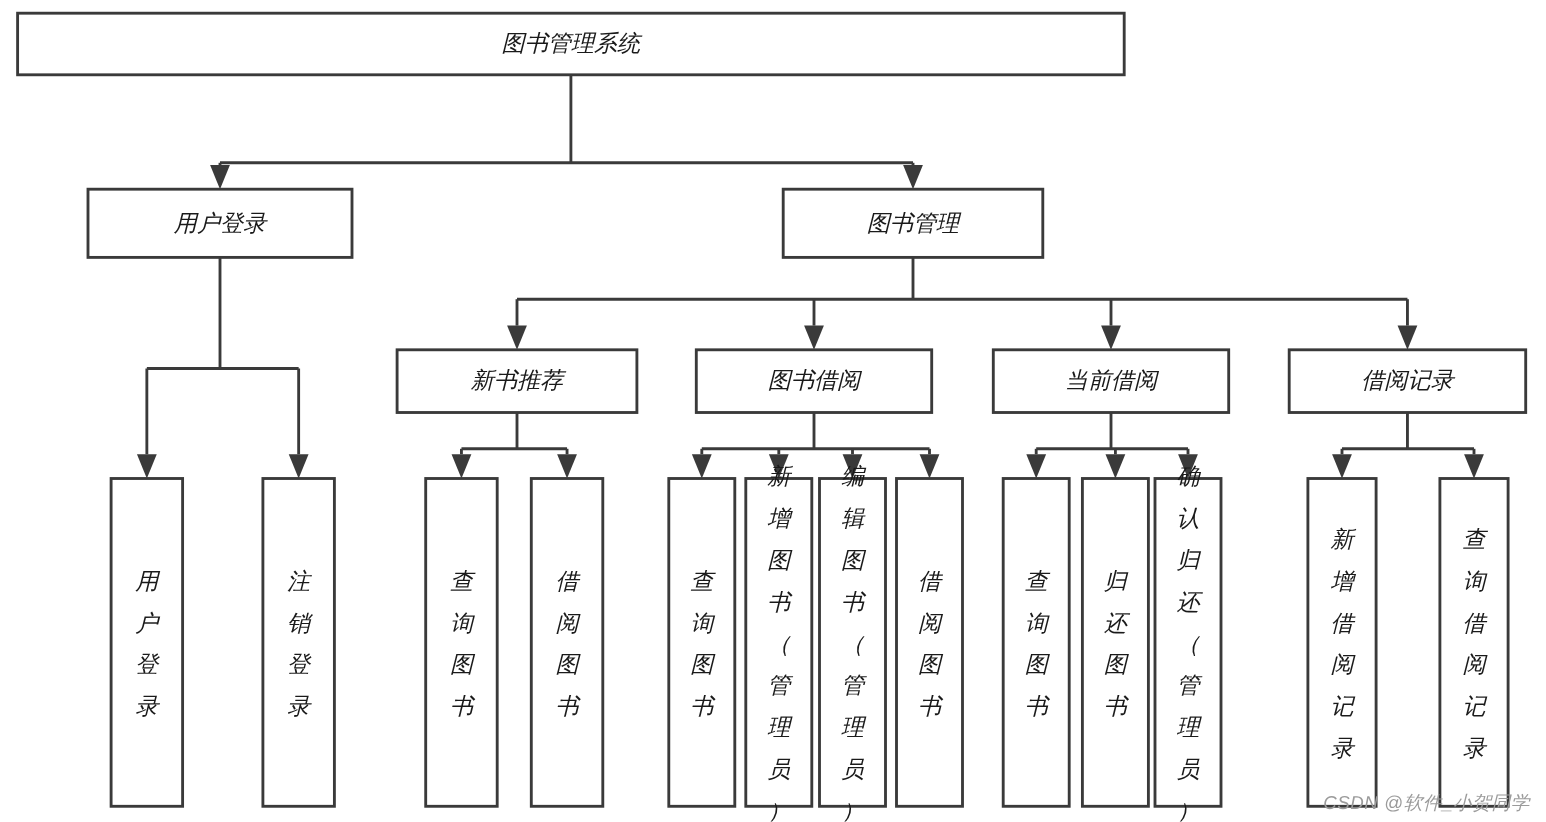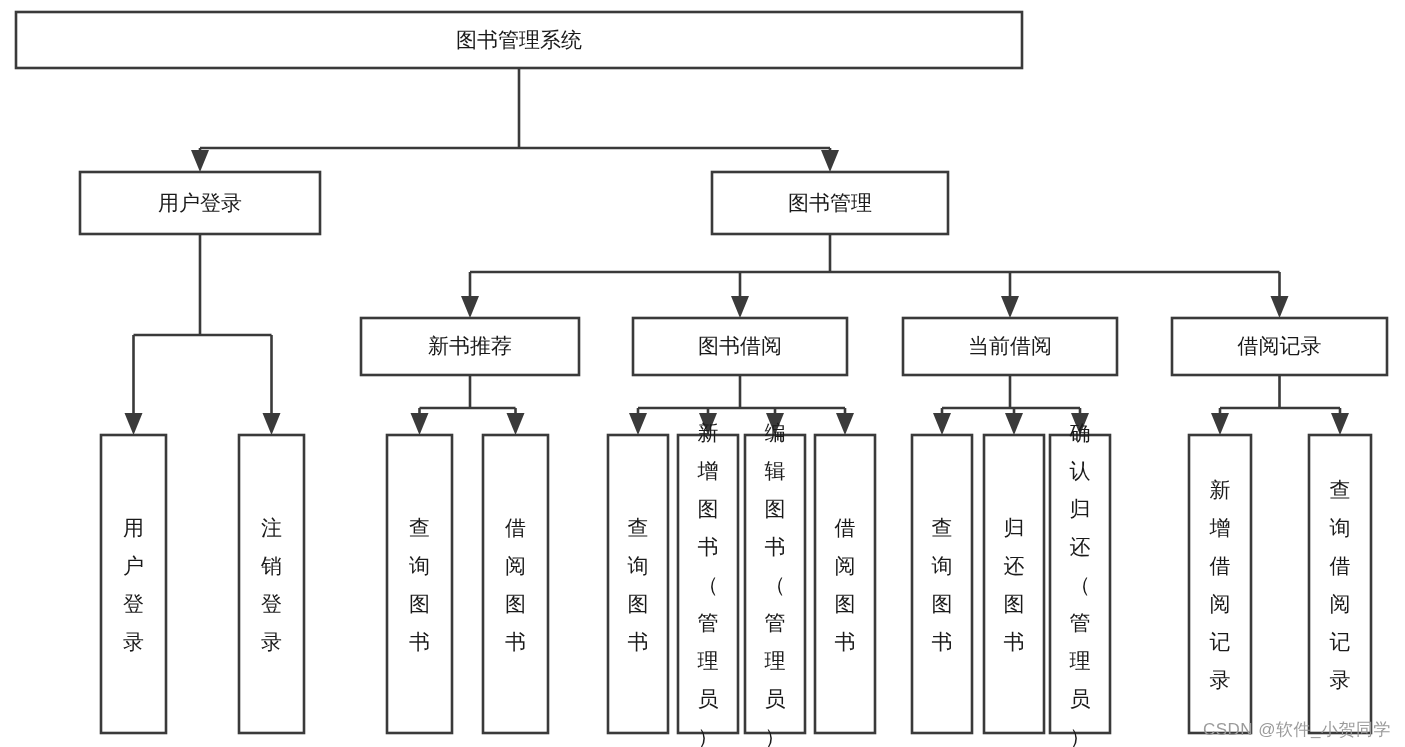--- a/index.html
+++ b/index.html
@@ -10,20 +10,21 @@
   }
   body {
     font-family: "Liberation Sans", "DejaVu Sans", sans-serif;
   }
   #diagram-root {
     position: relative;
     width: 1405px;
     height: 747px;
     background: #ffffff;
     overflow: hidden;
+    font-style: italic;
   }
   svg#tree-svg {
     position: absolute;
     left: 0;
     top: 0;
     width: 1405px;
     height: 747px;
     display: block;
   }
   .node-box {

